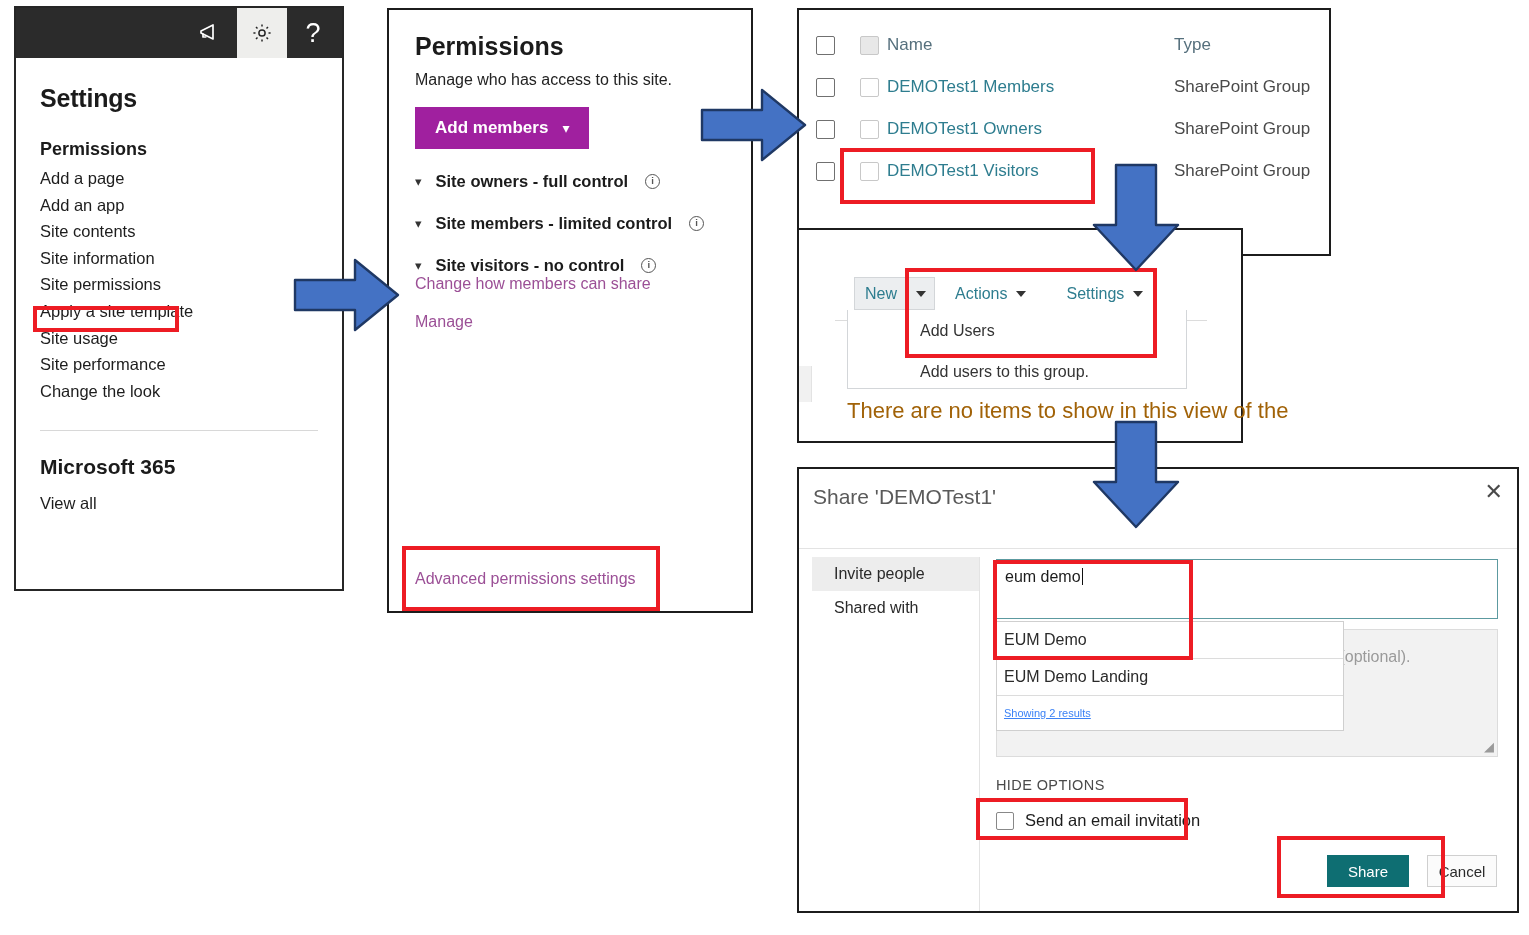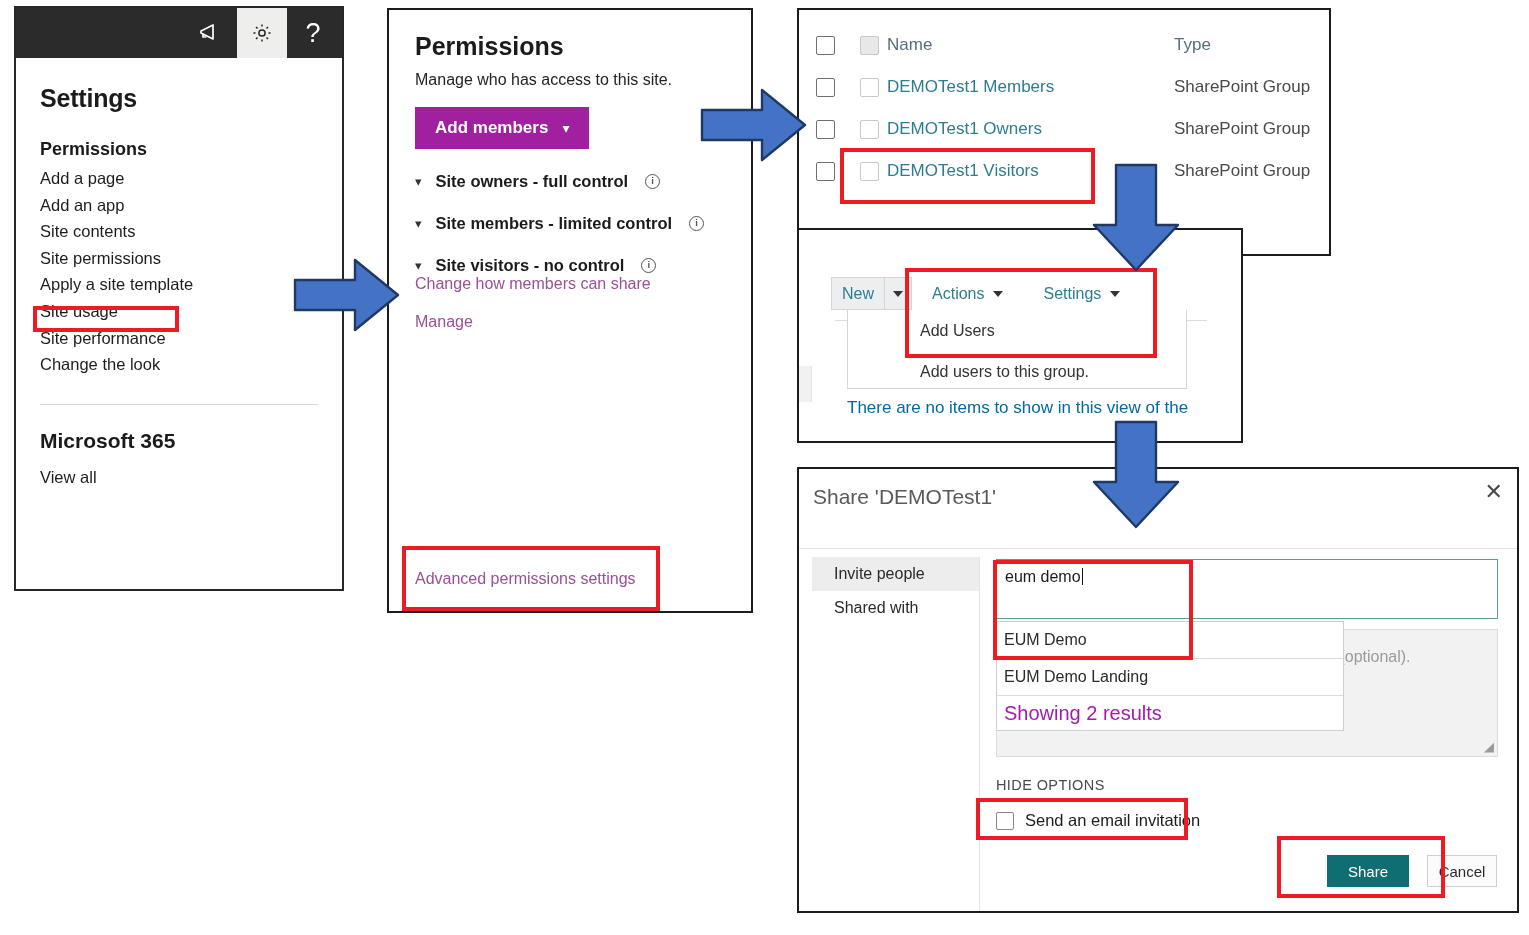--- a/index.html
+++ b/index.html
@@ -50,47 +50,47 @@
   .cbox{width:19px;height:19px;border:1.6px solid #707070;border-radius:2px;background:#fff;box-sizing:border-box;}
   .cbox.faint{border-color:#c8c8c8;}
   .cbox.grey{border-color:#c8c8c8;background:#e8e8e8;}
   .gname{font-size:17px;color:#2E7D8F;white-space:nowrap;}
   .gname.hdr{color:#56707d;}
   .gtype{position:absolute;left:375px;font-size:17px;color:#4a4a4a;white-space:nowrap;}
   .gtype.hdr{color:#56707d;}
 
   
   #toolbar-panel{left:797px;top:228px;width:446px;height:215px;border:2px solid #1c1c1c;}
-  #tb-strip{position:absolute;left:32px;top:47px;height:33px;display:flex;align-items:stretch;}
+  #tb-strip{position:absolute;left:55px;top:47px;height:33px;display:flex;align-items:stretch;}
   .tb-btn{background:#eceef0;border:1px solid #d3d6d9;display:flex;align-items:center;padding:0 10px;font-size:16px;color:#2E7D8F;cursor:pointer;}
   .tb-caret{background:#eceef0;border:1px solid #d3d6d9;border-left:none;width:26px;display:flex;align-items:center;justify-content:center;cursor:pointer;}
   .tb-plain{display:flex;align-items:center;gap:9px;padding:0 20px;font-size:16px;color:#2E7D8F;cursor:pointer;}
   .caret{width:0;height:0;border-left:5px solid transparent;border-right:5px solid transparent;border-top:6px solid #333;}
   #tb-menu{position:absolute;left:48px;top:80px;width:338px;height:78px;background:#fff;border:1px solid #d3d6d9;border-top:none;}
   #tb-menu-t1{position:absolute;left:72px;top:12px;font-size:16px;color:#333;}
   #tb-menu-t2{position:absolute;left:72px;top:37px;font-size:16px;color:#333;margin-top:16px;}
   #tb-rule{position:absolute;left:36px;top:90px;width:372px;height:1px;background:#dcdcdc;}
-  #tb-empty{position:absolute;left:48px;top:168px;font-size:17px;color:#0369a1;white-space:nowrap;}
+  #tb-empty{position:absolute;left:48px;top:168px;font-size:22px;color:#a16207;white-space:nowrap;}
   #tb-leftcol{position:absolute;left:0px;top:136px;width:12px;height:36px;background:#f1f1f1;border-right:1px solid #e3e3e3;}
 
   
   #share-panel{left:797px;top:467px;width:722px;height:446px;border:2px solid #1c1c1c;}
   #share-title{position:absolute;left:14px;top:16px;font-size:21px;color:#5a5a5a;}
   #share-close{position:absolute;right:14px;top:12px;font-size:22px;color:#4a4a4a;cursor:pointer;line-height:1;}
   #share-hr{position:absolute;left:0;top:79px;width:100%;height:1px;background:#e3e3e3;}
   #share-tabs{position:absolute;left:13px;top:88px;width:167px;bottom:0;border-right:1px solid #e3e3e3;}
   .share-tab{height:34px;display:flex;align-items:center;padding-left:22px;font-size:16px;color:#2a2a2a;cursor:pointer;}
   .share-tab.active{background:#ededed;}
   #invite-box{position:absolute;left:197px;top:90px;width:502px;height:60px;border:1px solid #5c9aa0;background:#fff;box-sizing:border-box;}
   #invite-val{position:absolute;left:8px;top:8px;font-size:16px;color:#1c1c1c;}
   #invite-caret{display:inline-block;width:1px;height:17px;background:#111;vertical-align:-3px;margin-left:1px;}
   #suggest-box{position:absolute;left:197px;top:152px;width:348px;border:1px solid #cfcfcf;background:#fff;box-sizing:border-box;}
   .sug{height:36px;display:flex;align-items:center;padding-left:7px;font-size:16px;color:#2a2a2a;cursor:pointer;}
   .sug.sep{border-top:1px solid #dcdcdc;}
-  #sug-count{height:34px;display:flex;align-items:center;padding-left:7px;font-size:20px;color:#a21caf;border-top:1px solid #dcdcdc;}
+  #sug-count{height:34px;display:flex;align-items:center;padding-left:7px;font-size:11px;color:#3b82f6;border-top:1px solid #dcdcdc;text-decoration:underline;}
   #msg-box{position:absolute;left:197px;top:160px;width:502px;height:128px;background:#f2f2f2;border:1px solid #dcdcdc;box-sizing:border-box;}
   #msg-ph{position:absolute;left:8px;top:18px;font-size:16px;color:#9a9a9a;white-space:nowrap;}
   #msg-grip{position:absolute;right:3px;bottom:2px;font-size:13px;color:#9a9a9a;}
   #hide-options{position:absolute;left:197px;top:308px;font-size:14.5px;color:#4a4a4a;letter-spacing:.4px;cursor:pointer;}
   #email-row{position:absolute;left:197px;top:342px;display:flex;align-items:center;gap:11px;cursor:pointer;}
   #email-row .cbox{width:18px;height:18px;border-color:#888;}
   #email-lbl{font-size:16.5px;color:#1c1c1c;}
   #share-btn{position:absolute;left:1327px;top:855px;width:82px;height:32px;background:#0E6E72;color:#fff;font-size:15px;display:flex;align-items:center;justify-content:center;border:none;cursor:pointer;}
   #cancel-btn{position:absolute;left:1427px;top:855px;width:70px;height:32px;background:#fbfbfb;border:1px solid #cfcfcf;color:#2a2a2a;font-size:15px;display:flex;align-items:center;justify-content:center;cursor:pointer;box-sizing:border-box;}
 
@@ -124,20 +124,21 @@
     <div class="tbicon" id="help-ico">?</div>
   </div>
 
   <div id="settings-body">
     <div id="settings-title">Settings</div>
 
     <div class="grp-head">Permissions</div>
     <div class="slink">Add a page</div>
     <div class="slink">Add an app</div>
     <div class="slink">Site contents</div>
+    <div class="slink">Site information</div>
     <div class="slink">Site permissions</div>
     <div class="slink">Apply a site template</div>
     <div class="slink">Site usage</div>
     <div class="slink">Site performance</div>
     <div class="slink">Change the look</div>
 
     <div id="settings-divider"></div>
 
     <div id="ms365-head">Microsoft 365</div>
     <div class="slink">View all</div>

